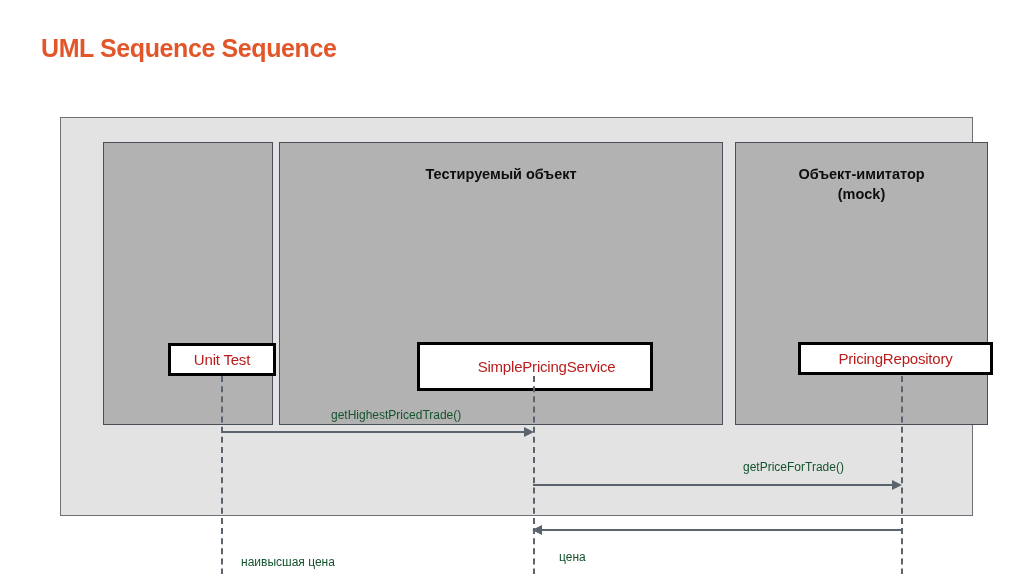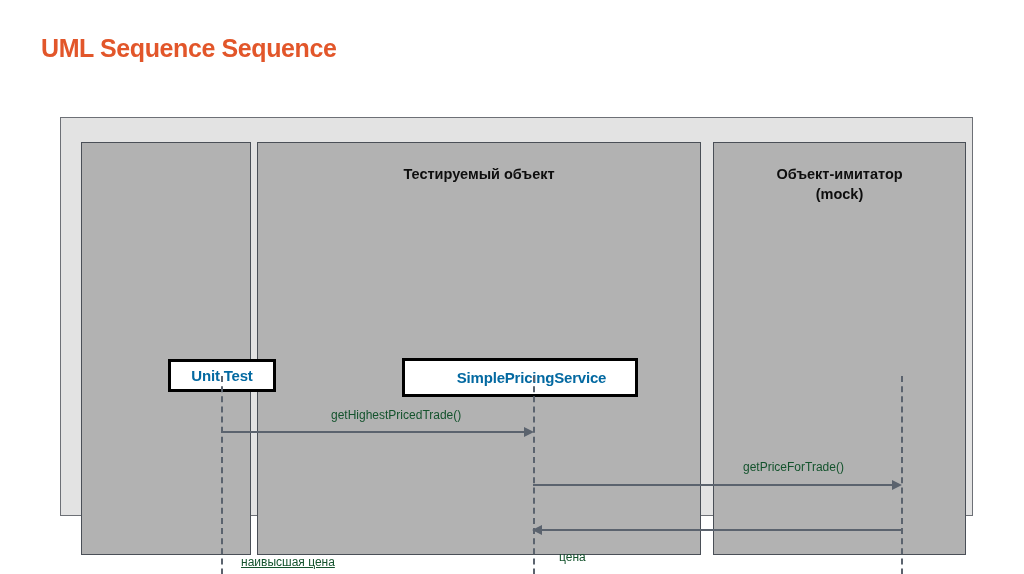--- a/index.html
+++ b/index.html
@@ -36,24 +36,25 @@
     height: 399px;
     background: #e3e3e3;
     border: 1px solid #6d7076;
     box-sizing: border-box;
   }
 
   
   .panel {
     position: absolute;
     top: 24px;
-    height: 413px;
+    height: 283px;
     background: #b2b2b2;
     border: 1px solid #4a4f57;
     box-sizing: border-box;
+    margin-left: 22px;
   }
   .panel-unit    { left: 20px;  width: 170px; }
   .panel-sut     { left: 196px; width: 444px; }
   .panel-mock    { left: 652px; width: 253px; }
 
   .panel-caption {
     position: absolute;
     left: 0;
     right: 0;
     top: 22px;
@@ -68,28 +69,27 @@
   
   .participant-box {
     position: absolute;
     background: #ffffff;
     border: 3px solid #000000;
     box-sizing: border-box;
     display: flex;
     align-items: center;
     justify-content: center;
     font-size: 15px;
-    font-weight: bold;
-    color: #0369a1;
+    font-weight: normal;
+    color: #b91c1c;
     letter-spacing: -0.2px;
     white-space: nowrap;
-    margin-top: 16px;
   }
   .pb-unit { left: 107px; top: 225px; width: 108px; height: 33px; }
-  .pb-sut  { left: 341px; top: 224px; width: 236px; height: 39px; padding-left: 23px; }
+  .pb-sut  { left: 356px; top: 224px; width: 236px; height: 49px; padding-left: 23px; }
   .pb-mock { left: 737px; top: 224px; width: 195px; height: 33px; }
 
   
   .lifeline {
     position: absolute;
     top: 258px;
     width: 0;
     height: 229px;
     border-left: 2px dashed #5b636e;
   }
@@ -127,21 +127,21 @@
 
   
   .m2-line  { left: 472px; top: 366px; width: 359px; }
   .m2-head  { left: 831px; top: 362px; }
   .m2-label { left: 682px; top: 342px; text-align: right; }
 
   
   .m3-line  { left: 481px; top: 411px; width: 359px; }
   .m3-head  { left: 471px; top: 407px; }
   .m3-label { left: 486px; top: 432px; margin-left: 12px; }
-  .m4-label { left: 180px; top: 437px; text-decoration: underline; }
+  .m4-label { left: 180px; top: 437px; }
 </style>
 </head>
 <body>
 
 <div class="slide-title">UML Sequence Sequence</div>
 
 <div class="diagram-frame">
 
   <div class="panel panel-unit">
     <div class="panel-caption"></div>
@@ -153,20 +153,21 @@
 
   <div class="panel panel-mock">
     <div class="panel-caption">Объект-имитатор
 (mock)</div>
   </div>
 
   <div class="participant-box pb-unit">Unit Test</div>
 
   <div class="participant-box pb-sut">SimplePricingService</div>
 
+  <div class="participant-box pb-mock">PricingRepository</div>
 
   <div class="lifeline ll-unit"></div>
   <div class="lifeline ll-sut"></div>
   <div class="lifeline ll-mock"></div>
 
   <div class="msg-line m1-line"></div>
   <div class="arrow-head arrow-right m1-head"></div>
   <div class="msg-label m1-label">getHighestPricedTrade()</div>
 
   <div class="msg-line m2-line"></div>

